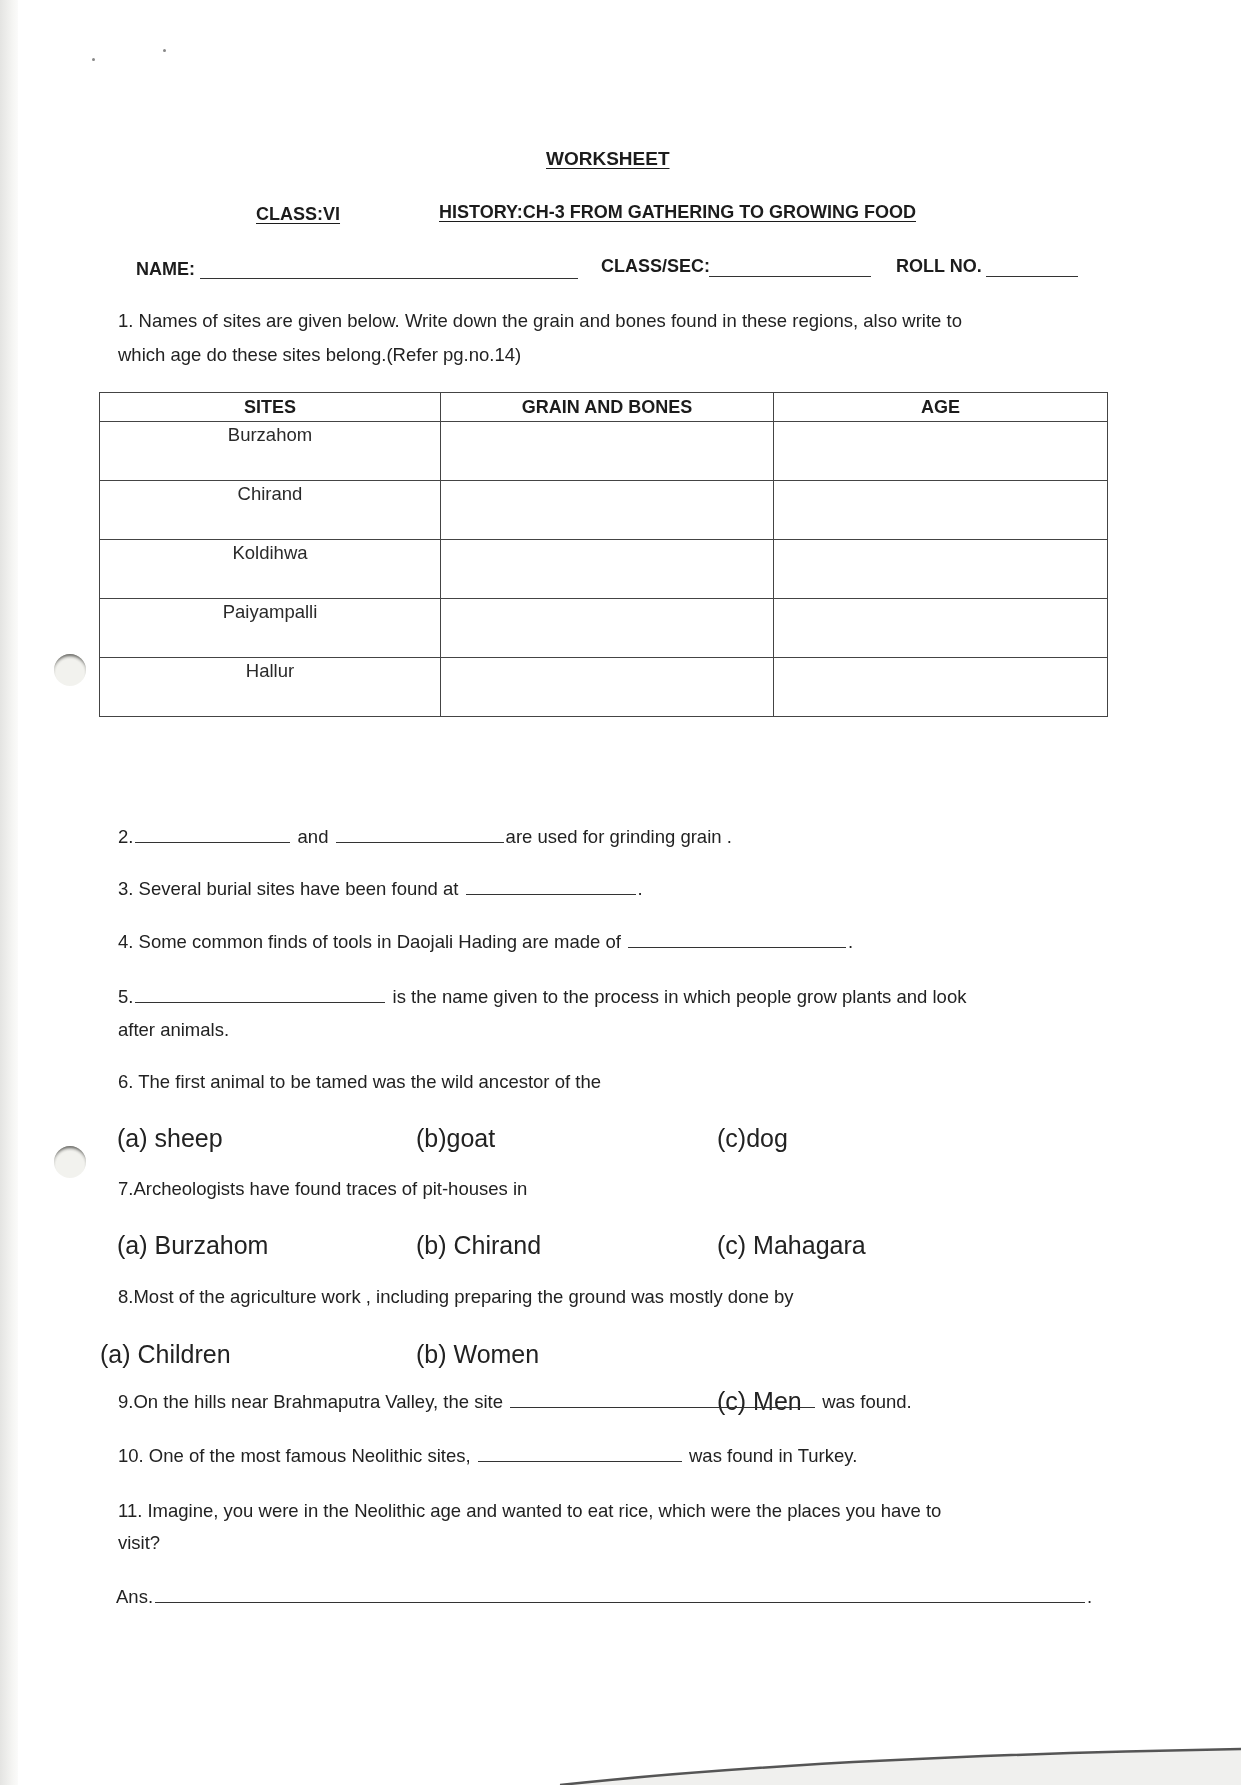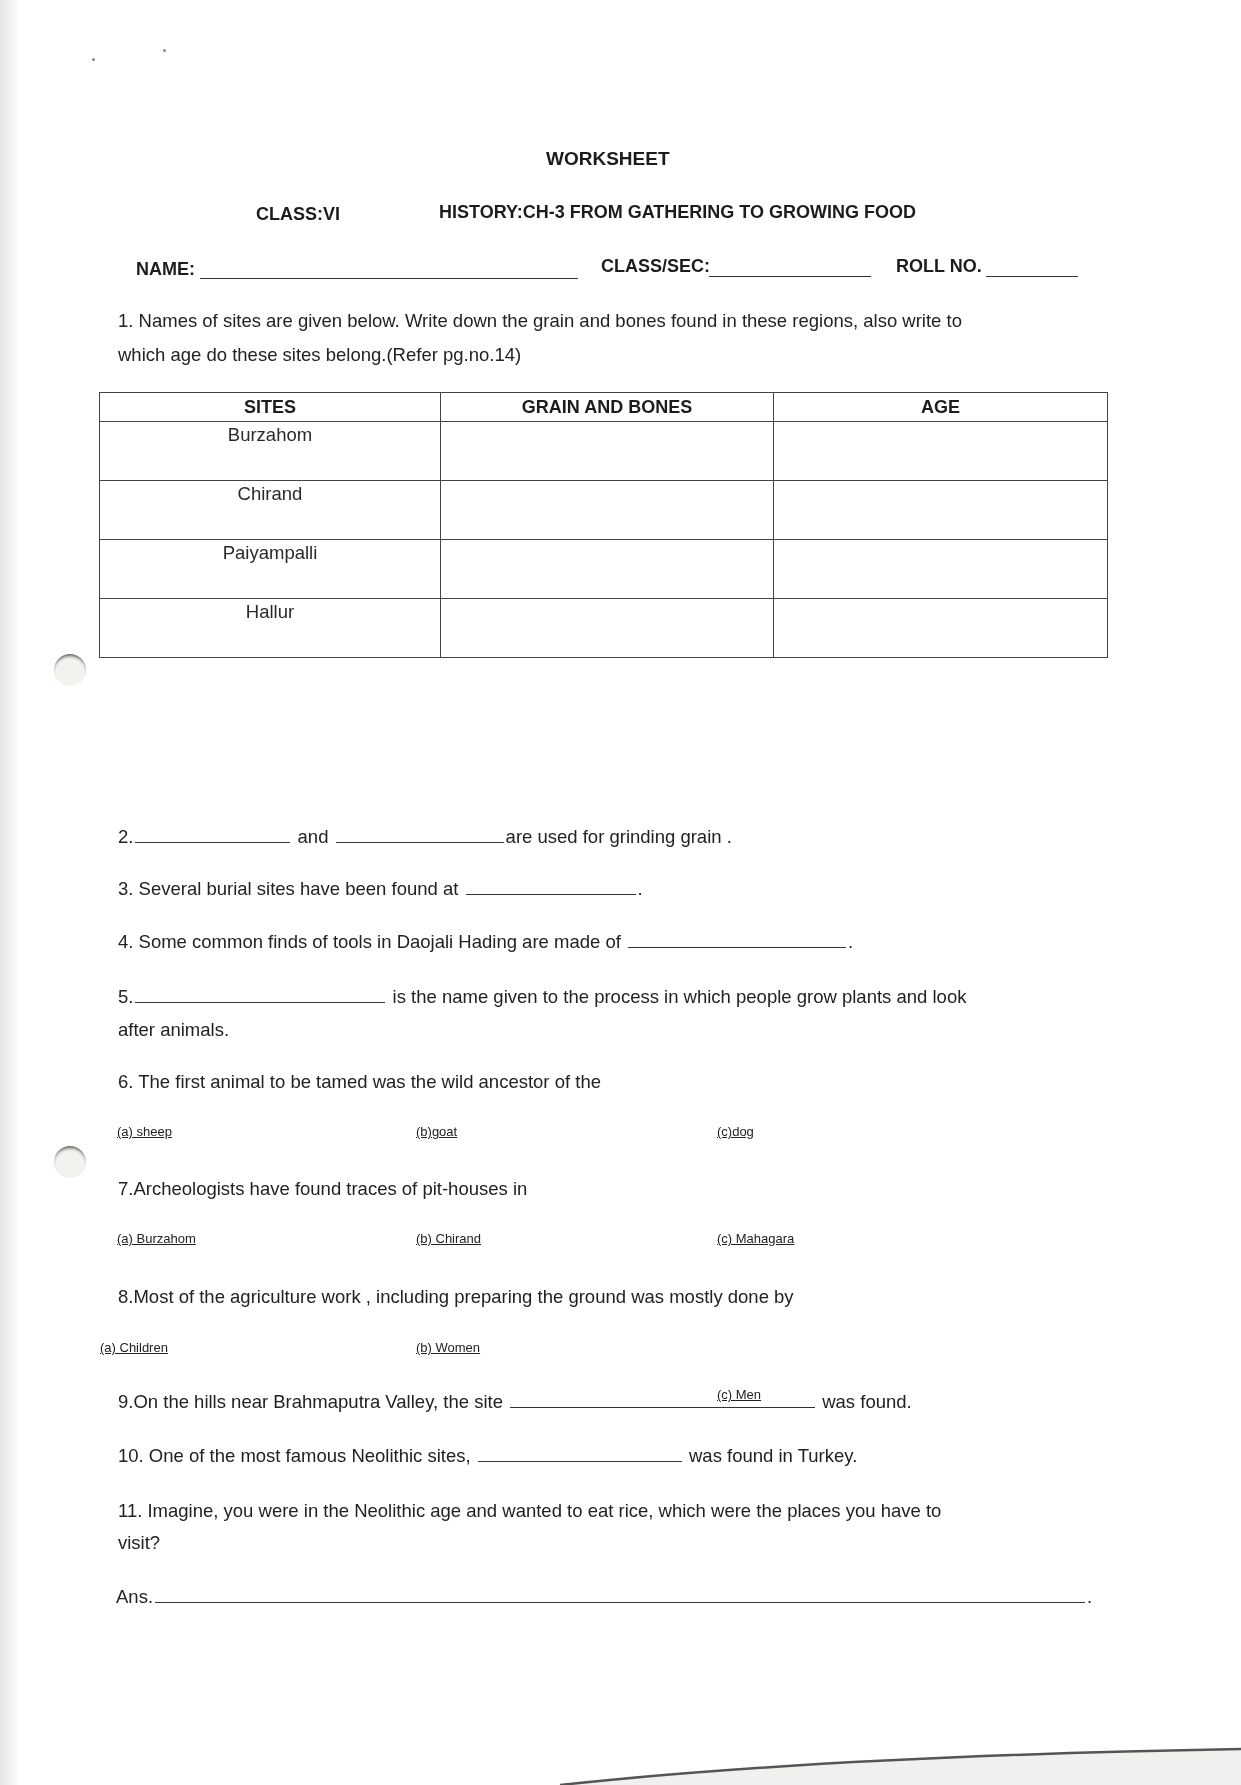--- a/index.html
+++ b/index.html
@@ -15,21 +15,21 @@
   }
   .left-edge {
     position: absolute; left: 0; top: 0; width: 22px; height: 1785px;
     background: linear-gradient(to right, #e4e4e2, #f6f6f4 60%, #ffffff);
   }
   .bottom-curl {
     position: absolute; left: 0; top: 1735px; width: 1241px; height: 50px;
   }
   .abs { position: absolute; white-space: nowrap; }
   .bold { font-weight: bold; }
-  .u { text-underline-offset: 3px; }
+  .u { text-decoration: underline; text-underline-offset: 3px; }
   .title { font-size: 19px; }
   .hdr { font-size: 18px; }
   .body-text { font-size: 18.5px; color: #222; }
   .blank {
     display: inline-block; border-bottom: 1.5px solid #333; height: 1px;
     vertical-align: baseline; margin: 0 2px;
   }
   .dot { position: absolute; width: 3px; height: 3px; border-radius: 50%; background: #888; }
   .hole {
     position: absolute; width: 32px; height: 32px; border-radius: 50%;
@@ -39,21 +39,21 @@
   table.sites {
     position: absolute; left: 99px; top: 392px; width: 1008px;
     border-collapse: collapse; table-layout: fixed;
   }
   table.sites th, table.sites td {
     border: 1.5px solid #444; font-size: 18.5px; vertical-align: top;
     text-align: center; padding: 0;
   }
   table.sites th { height: 28px; font-weight: bold; line-height: 28px; font-size: 18px; }
   table.sites td { height: 56px; padding-top: 2px; color: #2a2a2a; }
-  .opt { position: absolute; font-size: 13px; color: #222; white-space: nowrap; text-decoration: underline; }
+  .opt { position: absolute; font-size: 25px; color: #222; white-space: nowrap; }
 </style>
 </head>
 <body>
 
 <div class="left-edge"></div>
 <div class="page"></div>
 
 <div class="dot" style="left:92px;top:58px;"></div>
 <div class="dot" style="left:163px;top:49px;"></div>
 
@@ -88,20 +88,25 @@
     </tr>
   </thead>
   <tbody>
     <tr>
       <td>Burzahom</td>
       <td></td>
       <td></td>
     </tr>
     <tr>
       <td>Chirand</td>
+      <td></td>
+      <td></td>
+    </tr>
+    <tr>
+      <td>Koldihwa</td>
       <td></td>
       <td></td>
     </tr>
     <tr>
       <td>Paiyampalli</td>
       <td></td>
       <td></td>
     </tr>
     <tr>
       <td>Hallur</td>

